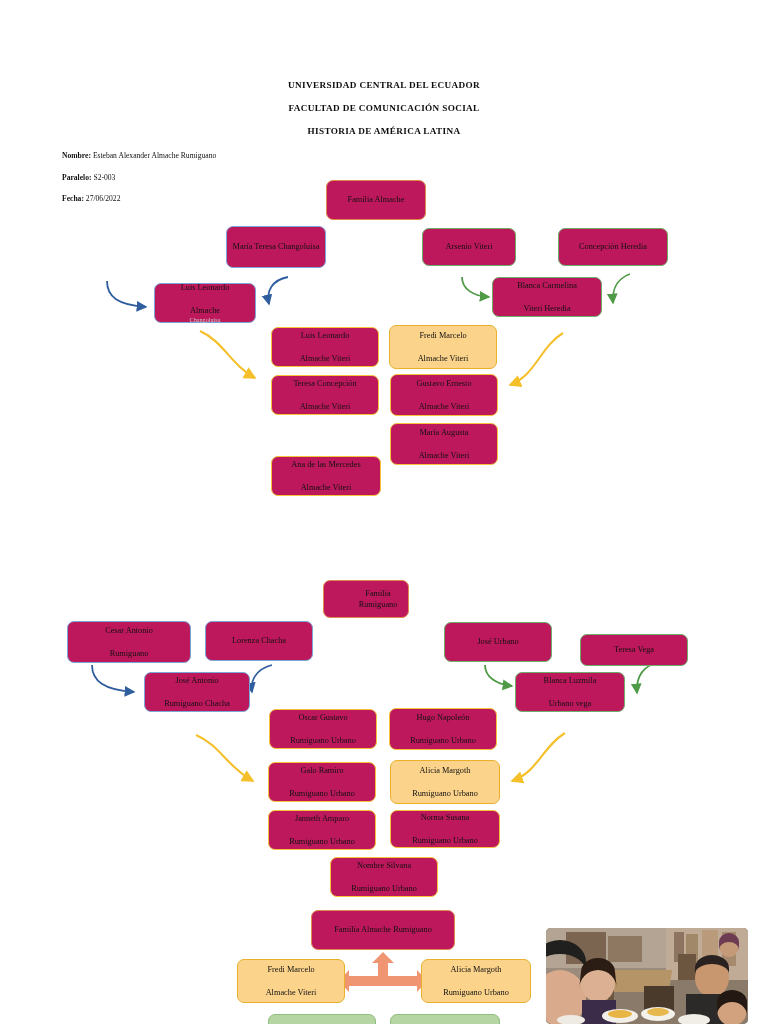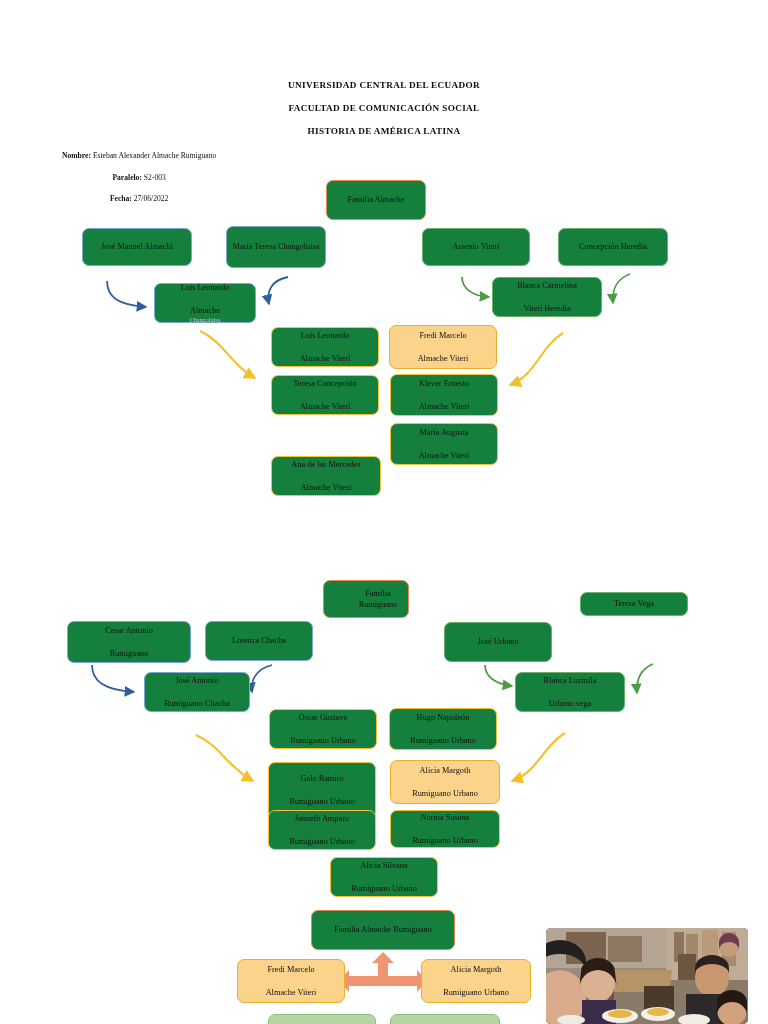--- a/index.html
+++ b/index.html
@@ -36,36 +36,36 @@
   }
 
   .meta {
     position: absolute;
     left: 62px;
     top: 145px;
     font-size: 7.6px;
     color: #121212;
     line-height: 21.5px;
   }
-  .meta .row { white-space: nowrap; text-align: center; }
+  .meta .row { white-space: nowrap; }
   .meta .lbl { font-weight: bold; }
 
   
   .node {
     position: absolute;
     display: flex;
     align-items: center;
     justify-content: center;
     text-align: center;
     border-radius: 7px;
     font-size: 8.3px;
     line-height: 11.5px;
     color: #111111;
     padding: 2px 4px;
-    background: #15803d;
+    background: #be185d;
   }
   .node span { display: block; width: 100%; }
 
   .n-orange  { border: 1.1px solid #e08a4e; }
   .n-blue    { border: 1.1px solid #7ba7d7; }
   .n-green   { border: 1.1px solid #6fae6a; }
   .n-yellow  { border: 1.2px solid #f5c33a; }
   .n-yellow-fill {
     border: 1.2px solid #eab02a;
     background: #fbd38b;
@@ -166,39 +166,36 @@
       <path d="M-34,-5 L-34,-11 L-44,0 L-34,11 L-34,5 L-5,5 L-5,-5 Z" fill="#ef9571"></path>
       <path d="M34,-5 L34,-11 L44,0 L34,11 L34,5 L5,5 L5,-5 Z" fill="#ef9571"></path>
       <path d="M-5,5 L-5,-18 L-11,-18 L0,-29 L11,-18 L5,-18 L5,5 Z" fill="#ef9571"></path>
     </g>
   </svg>
 
   <div class="node n-orange" style="left:326px; top:180px; width:100px; height:40px;">
     <span>Familia Almache</span>
   </div>
 
-  <div class="node n-blue" style="left:82px; top:228px; width:110px; height:38px;">
-    <span>José Manuel Almachi</span>
-  </div>
 
   <div class="node n-blue" style="left:226px; top:226px; width:100px; height:42px;">
     <span>
       <span>María Teresa Changoluisa</span>
     </span>
   </div>
 
   <div class="node n-blue" style="left:154px; top:283px; width:102px; height:40px;">
     <span>
       <span>Luis Leonardo</span><br>
       <span>Almache</span>
       <span class="faded-line">Changoluisa</span>
     </span>
   </div>
 
-  <div class="node n-green" style="left:422px; top:228px; width:108px; height:38px;">
+  <div class="node n-green" style="left:422px; top:228px; width:94px; height:38px;">
     <span>Arsenio Viteri</span>
   </div>
 
   <div class="node n-green" style="left:558px; top:228px; width:110px; height:38px;">
     <span>Concepción Heredia</span>
   </div>
 
   <div class="node n-green" style="left:492px; top:277px; width:110px; height:40px;">
     <span>
       <span>Blanca Carmelina</span><br>
@@ -219,21 +216,21 @@
     </span>
   </div>
   <div class="node n-yellow" style="left:271px; top:375px; width:108px; height:40px;">
     <span>
       <span>Teresa Concepción</span><br>
       <span>Almache Viteri</span>
     </span>
   </div>
   <div class="node n-yellow" style="left:390px; top:374px; width:108px; height:42px;">
     <span>
-      <span>Klever Ernesto</span><br>
+      <span>Gustavo Ernesto</span><br>
       <span>Almache Viteri</span>
     </span>
   </div>
   <div class="node n-yellow" style="left:271px; top:424px; width:110px; height:40px;margin-top:32px;">
     <span>
       <span>Ana de las Mercedes</span><br>
       <span>Almache Viteri</span>
     </span>
   </div>
   <div class="node n-yellow" style="left:390px; top:423px; width:108px; height:42px;">
@@ -262,21 +259,21 @@
     <span>
       <span>José Antonio</span><br>
       <span>Rumiguano Chacha</span>
     </span>
   </div>
 
   <div class="node n-green" style="left:444px; top:622px; width:108px; height:40px;">
     <span>José Urbano</span>
   </div>
 
-  <div class="node n-green" style="left:580px; top:592px; width:108px; height:24px;">
+  <div class="node n-green" style="left:580px; top:634px; width:108px; height:32px;">
     <span>Teresa Vega</span>
   </div>
 
   <div class="node n-green" style="left:515px; top:672px; width:110px; height:40px;">
     <span>
       <span>Blanca Luzmila</span><br>
       <span>Urbano vega</span>
     </span>
   </div>
 
@@ -285,21 +282,21 @@
       <span>Oscar Gustavo</span><br>
       <span>Rumiguano Urbano</span>
     </span>
   </div>
   <div class="node n-yellow" style="left:389px; top:708px; width:108px; height:42px;">
     <span>
       <span>Hugo Napoleón</span><br>
       <span>Rumiguano Urbano</span>
     </span>
   </div>
-  <div class="node n-yellow" style="left:268px; top:762px; width:108px; height:57px;">
+  <div class="node n-yellow" style="left:268px; top:762px; width:108px; height:40px;">
     <span>
       <span>Galo Ramiro</span><br>
       <span>Rumiguano Urbano</span>
     </span>
   </div>
   <div class="node n-yellow-fill" style="left:390px; top:760px; width:110px; height:44px;">
     <span>
       <span>Alicia Margoth</span><br>
       <span>Rumiguano Urbano</span>
     </span>
@@ -311,21 +308,21 @@
     </span>
   </div>
   <div class="node n-yellow" style="left:390px; top:810px; width:110px; height:38px;">
     <span>
       <span>Norma Susana</span><br>
       <span>Rumiguano Urbano</span>
     </span>
   </div>
   <div class="node n-yellow" style="left:330px; top:857px; width:108px; height:40px;">
     <span>
-      <span>Alicia Silvana</span><br>
+      <span>Nombre Silvana</span><br>
       <span>Rumiguano Urbano</span>
     </span>
   </div>
 
   <div class="node n-orange" style="left:311px; top:910px; width:144px; height:40px;">
     <span>Familia Almache Rumiguano</span>
   </div>
 
   <div class="node n-yellow-fill" style="left:237px; top:959px; width:108px; height:44px;">
     <span>

